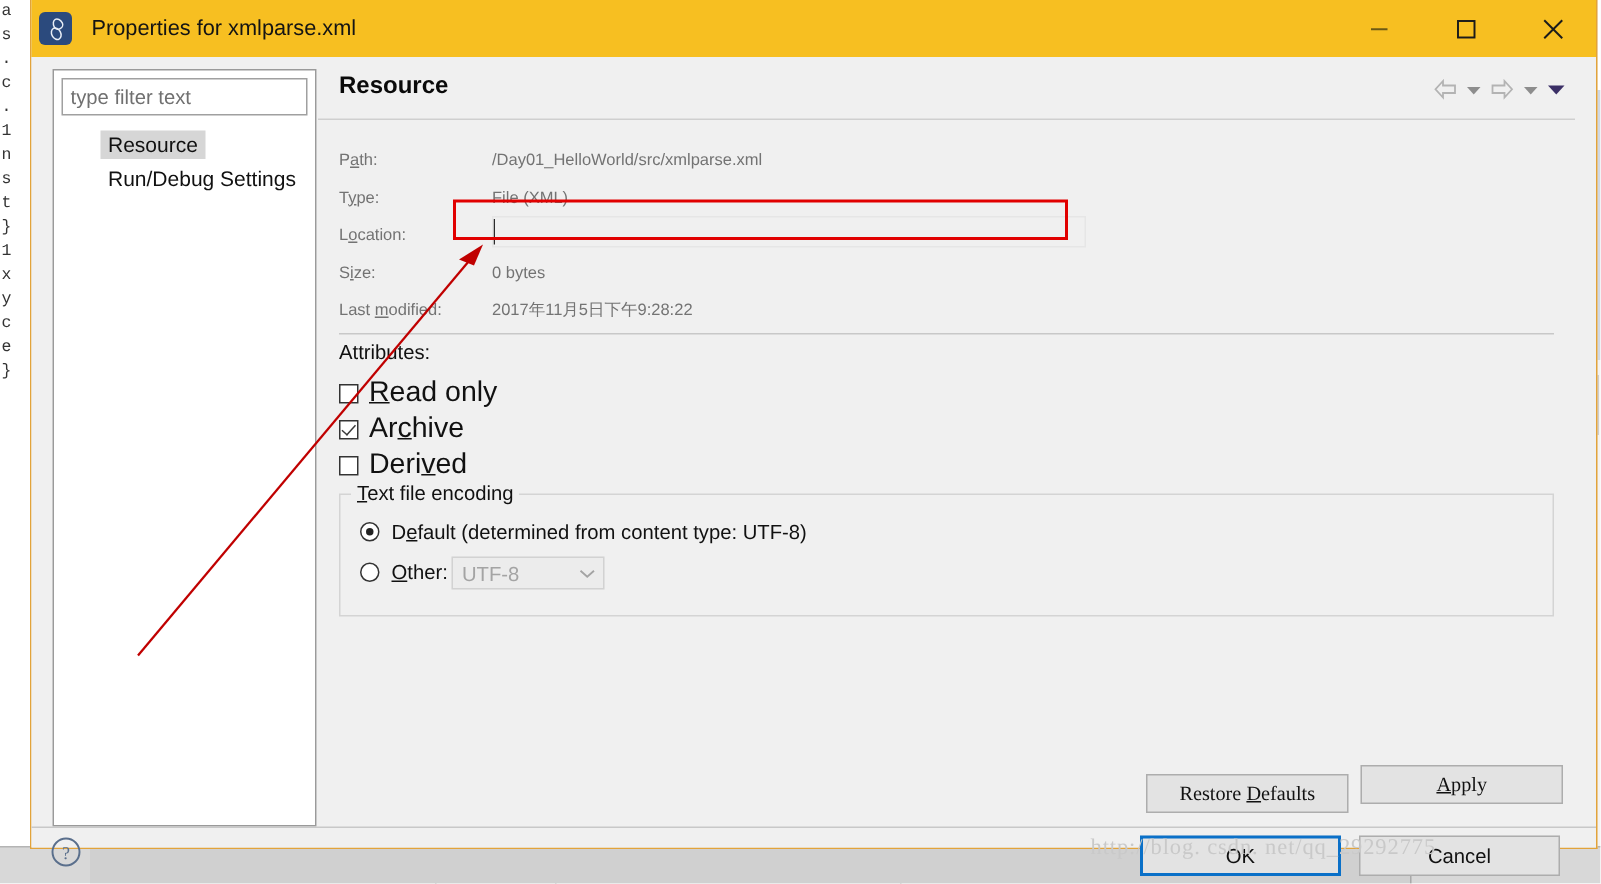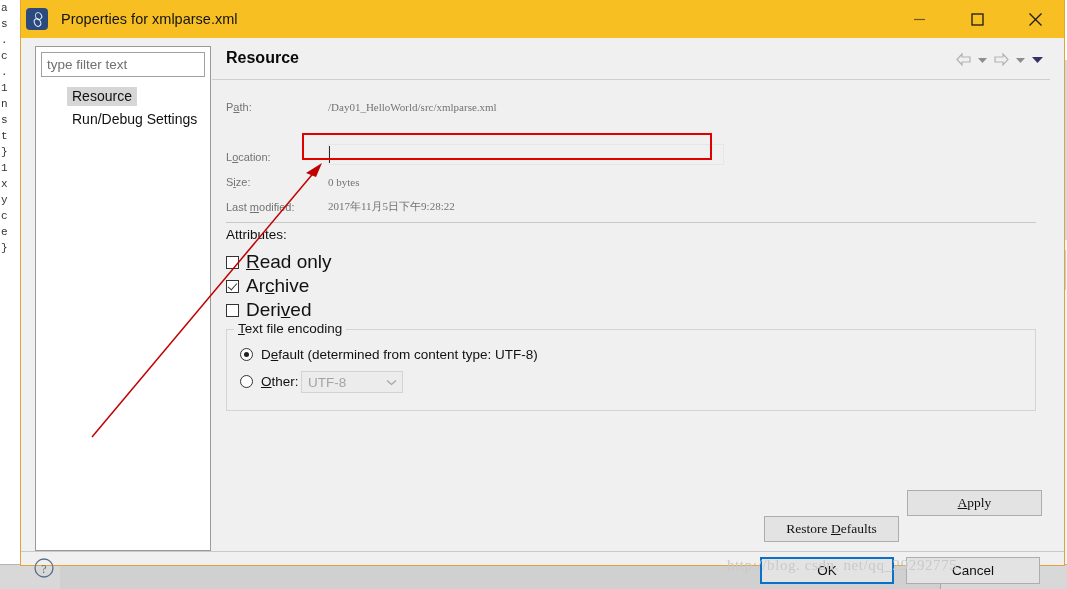--- a/index.html
+++ b/index.html
@@ -220,21 +220,21 @@
     position: absolute;
     left: 14px;
     height: 21px;
     display: flex;
     align-items: center;
     font-size: 11px;
     color: #737373;
     white-space: nowrap;
   }
   .prop-label { width: 102px; flex: none; }
-  .prop-value { flex: none; font-family: Liberation Serif, serif; }
+  .prop-value { flex: none; }
   u { text-decoration: underline; text-underline-offset: 1px; }
 
   #row-path { top: 50px; }
   #row-type { top: 75px; }
   #row-location { top: 100px; }
   #row-size { top: 125px; }
   #row-modified { top: 150px; }
 
   #location-field {
     position: absolute;
@@ -379,21 +379,21 @@
     border: 1px solid #adadad;
     font-family: Liberation Serif, serif;
     font-size: 13.5px;
     color: #111;
     display: flex;
     align-items: center;
     justify-content: center;
     white-space: nowrap;
   }
   #btn-restore { left: 552px; top: 470px; width: 135px; height: 26px; }
-  #btn-apply   { left: 695px; top: 444px; width: 135px; height: 26px; }
+  #btn-apply   { left: 695px; top: 464px; width: 135px; height: 26px; }
 
   
   #footer-rule {
     position: absolute;
     left: 0; top: 513px;
     width: 1043px; height: 1px;
     background: #c8c8c8;
   }
   #help-icon {
     position: absolute;
@@ -539,20 +539,24 @@
               <path d="M1 2 L12 2 L6.5 8 Z" fill="#3b2f66"></path>
             </svg>
         </span>
       </div>
 
       <div class="prop-row" id="row-path">
         <span class="prop-label"><span>P</span><u>a</u><span>th:</span></span>
         <span class="prop-value">/Day01_HelloWorld/src/xmlparse.xml</span>
       </div>
 
+      <div class="prop-row" id="row-type">
+        <span class="prop-label"><span>T</span><u>y</u><span>pe:</span></span>
+        <span class="prop-value">File  (XML)</span>
+      </div>
 
       <div class="prop-row" id="row-location">
         <span class="prop-label"><span>L</span><u>o</u><span>cation:</span></span>
       </div>
 
       <div id="location-field">
         <span id="location-caret"></span>
       </div>
 
       <div class="prop-row" id="row-size">

